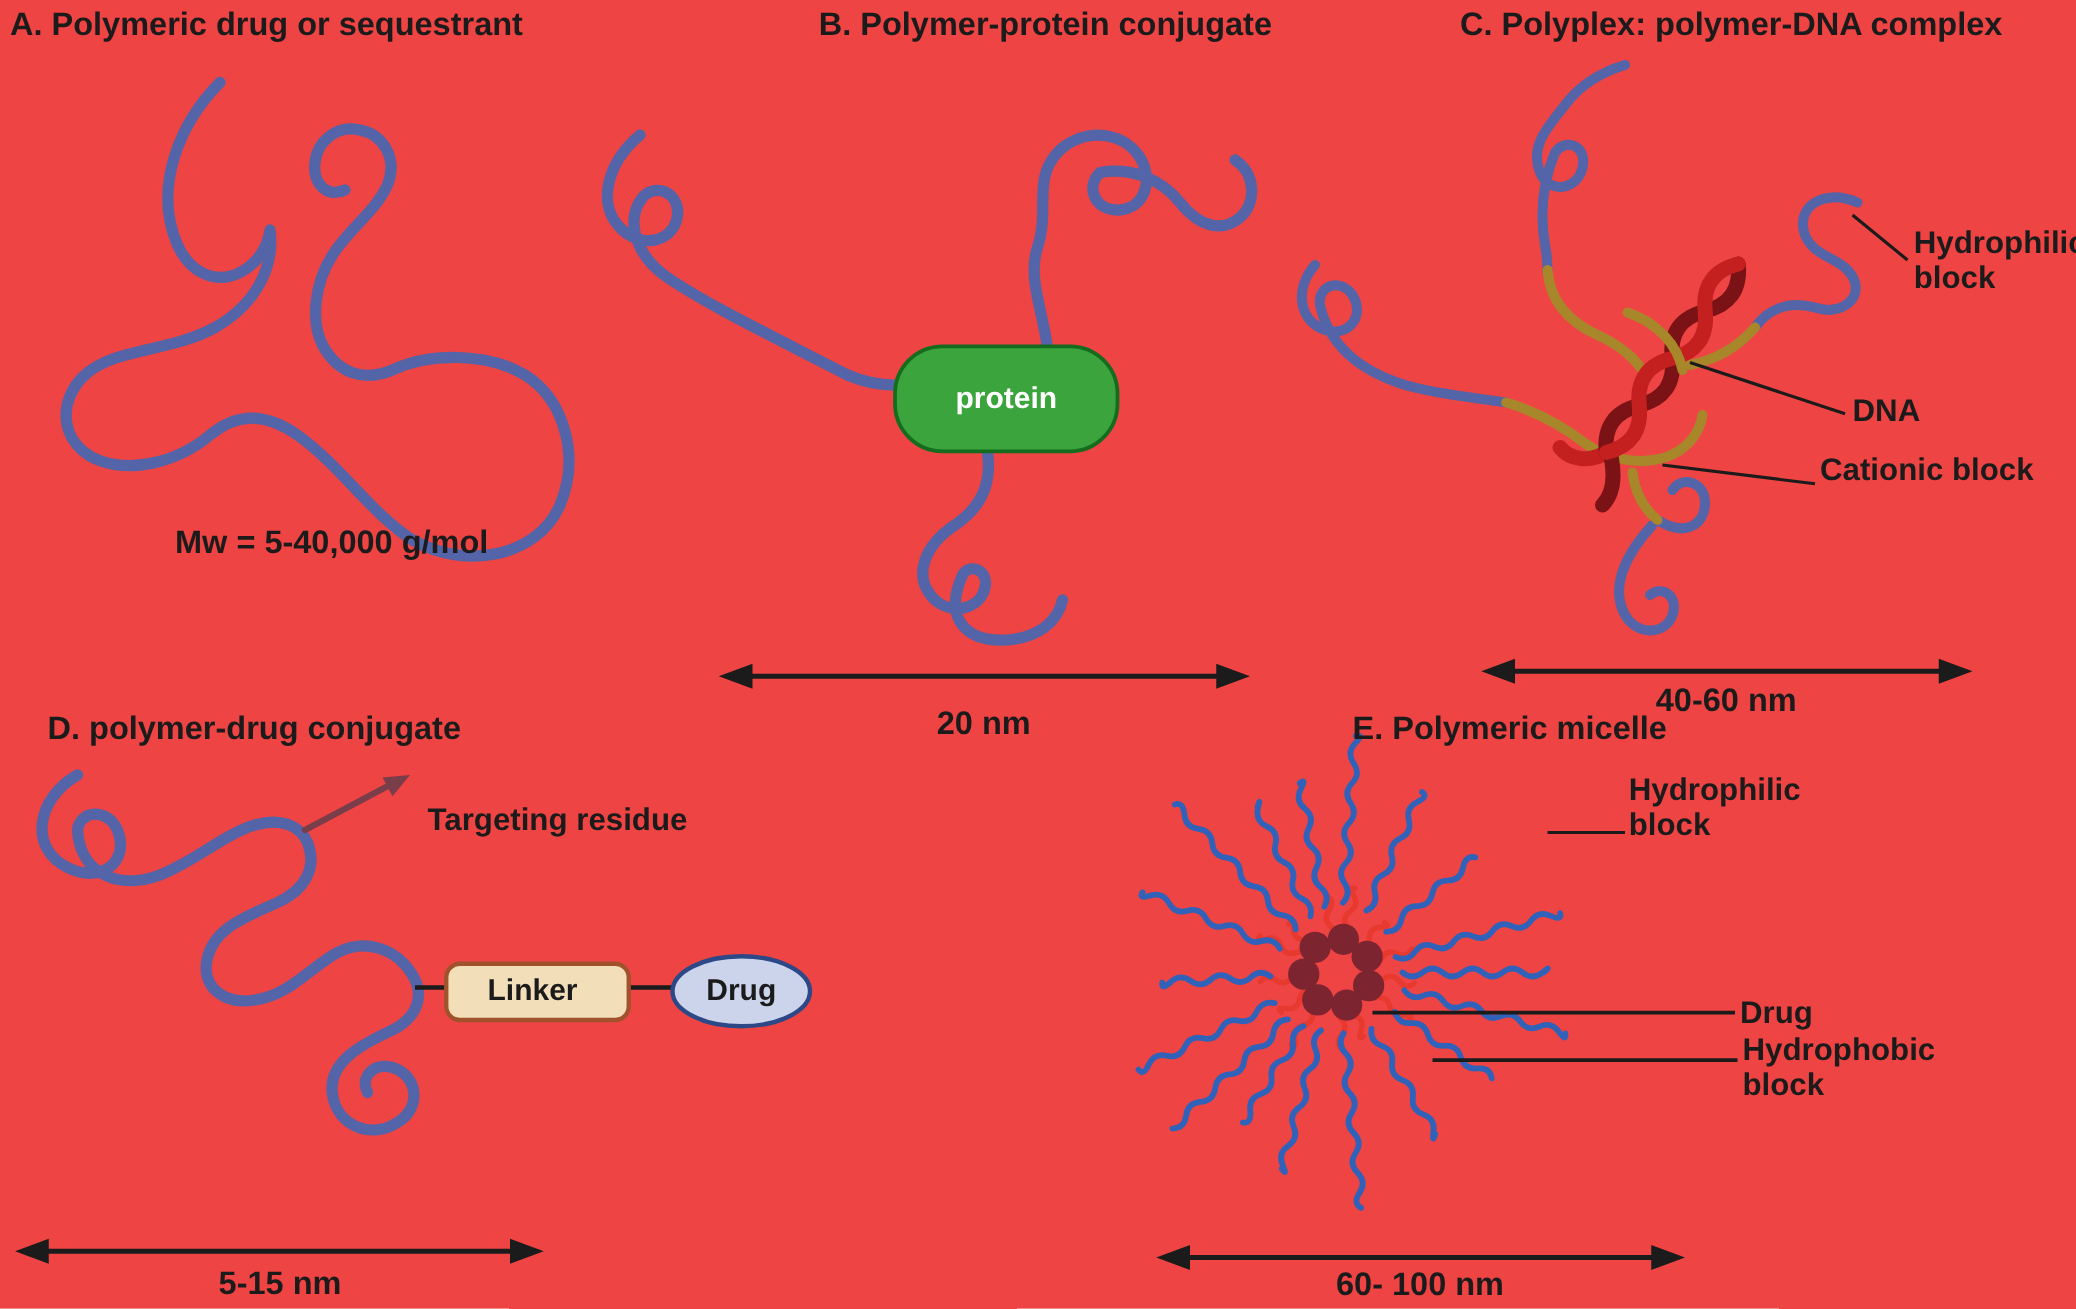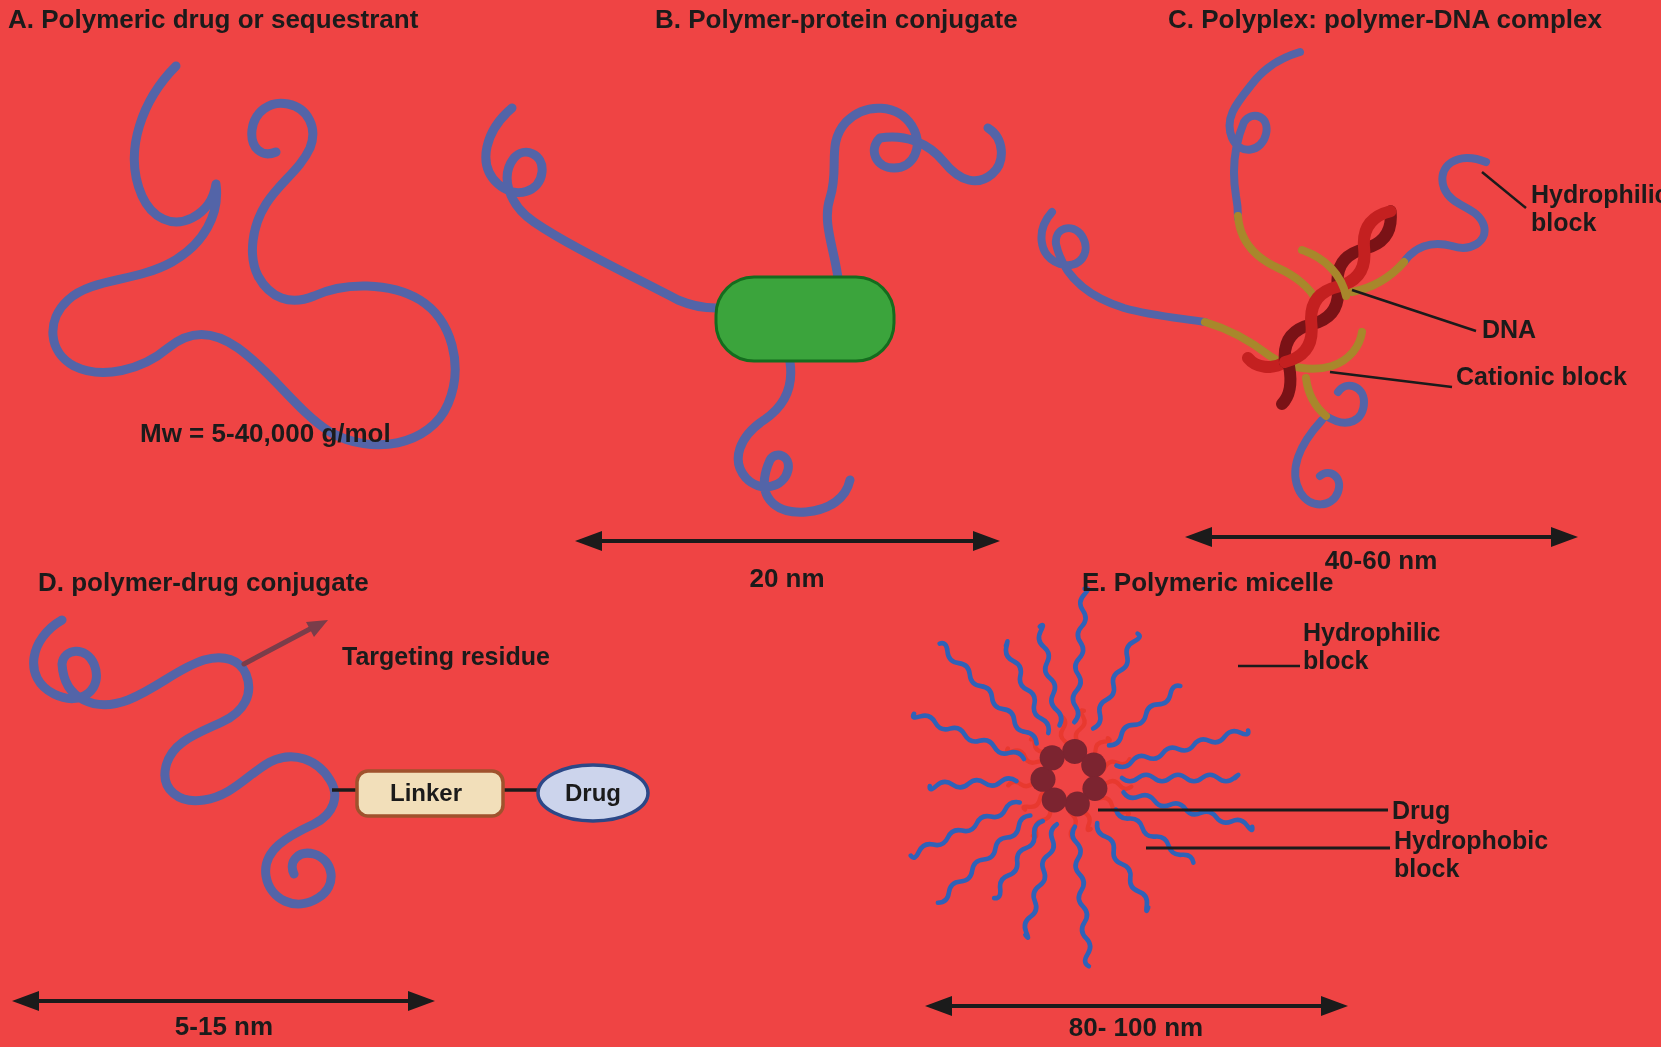--- a/index.html
+++ b/index.html
@@ -234,33 +234,34 @@
   </svg>
 
   <div class="txt ttl" style="left:8px;top:5px;">A. Polymeric drug or sequestrant</div>
   <div class="txt ttl" style="left:655px;top:5px;">B. Polymer-protein conjugate</div>
   <div class="txt ttl" style="left:1168px;top:5px;">C. Polyplex: polymer-DNA complex</div>
   <div class="txt ttl" style="left:38px;top:568px;">D. polymer-drug conjugate</div>
   <div class="txt ttl" style="left:1037px;top:568px;margin-left:45px;">E. Polymeric micelle</div>
 
   <div class="txt" style="left:140px;top:419px;font-size:26px;">Mw = 5-40,000 g/mol</div>
 
+  <div class="txt box-lbl white" style="left:716px;top:277px;width:178px;height:84px;">protein</div>
   <div class="txt bar-lbl" style="left:687px;top:548px;margin-top:16px;">20 nm</div>
 
   <div class="txt lbl" style="left:1531px;top:180px;">Hydrophilic
 block</div>
   <div class="txt lbl" style="left:1482px;top:315px;">DNA</div>
   <div class="txt lbl" style="left:1456px;top:362px;">Cationic block</div>
   <div class="txt bar-lbl" style="left:1281px;top:546px;">40-60 nm</div>
 
   <div class="txt lbl" style="left:342px;top:642px;">Targeting residue</div>
   <div class="txt box-lbl" style="left:357px;top:771px;width:138px;height:45px;">Linker</div>
   <div class="txt box-lbl" style="left:538px;top:765px;width:110px;height:56px;">Drug</div>
   <div class="txt bar-lbl" style="left:124px;top:1012px;">5-15 nm</div>
 
   <div class="txt lbl" style="left:1303px;top:618px;">Hydrophilic
 block</div>
   <div class="txt lbl" style="left:1392px;top:796px;">Drug</div>
   <div class="txt lbl" style="left:1394px;top:826px;">Hydrophobic
 block</div>
-  <div class="txt bar-lbl" style="left:1036px;top:1013px;">80- 100 nm</div>
+  <div class="txt bar-lbl" style="left:1036px;top:1013px;">60- 100 nm</div>
 
 </div>
 
 </body></html>

